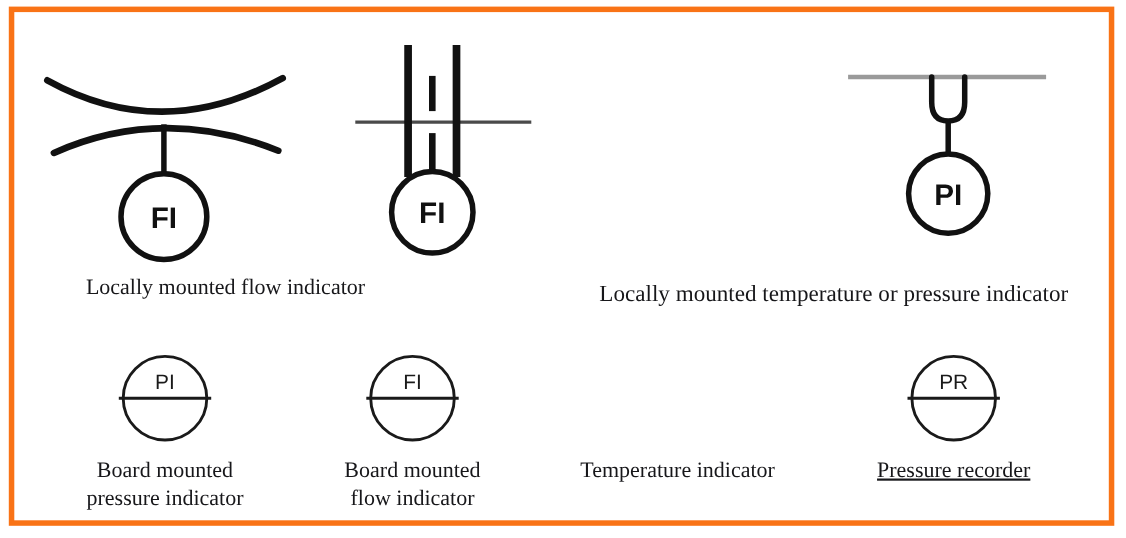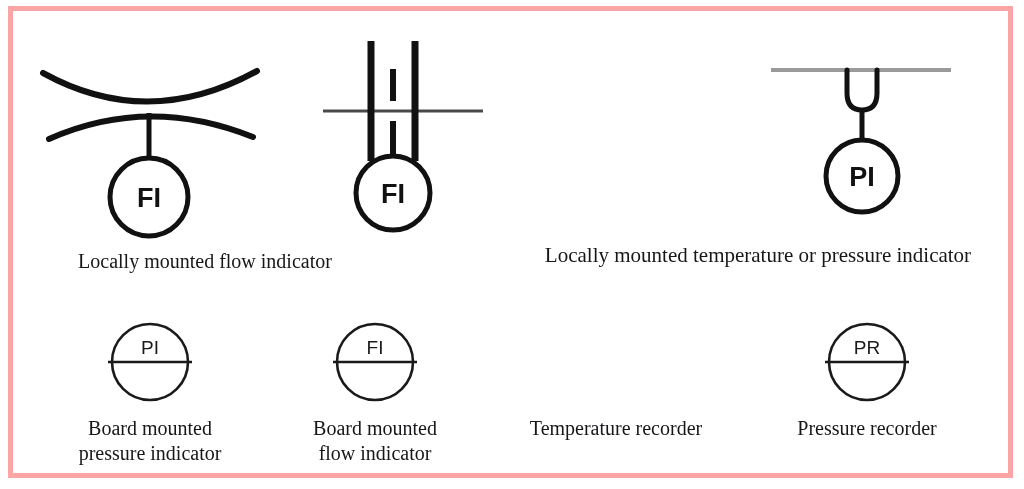--- a/index.html
+++ b/index.html
@@ -16,21 +16,21 @@
     height: 489px;
     background: #ffffff;
     overflow: hidden;
   }
   .frame {
     position: absolute;
     left: 8px;
     top: 6px;
     width: 1005px;
     height: 472px;
-    border: 5px solid #fca5a5;
+    border: 5px solid #f97316;
     box-sizing: border-box;
     background: #ffffff;
   }
   .symbol-cell {
     position: absolute;
   }
   .caption {
     position: absolute;
     text-align: center;
     color: #17171a;
@@ -100,21 +100,21 @@
 
         <path d="M 86 15 L 86 38 Q 86 55 101 55 Q 116 55 116 38 L 116 15" fill="none" stroke="#111111" stroke-width="5" stroke-linecap="round" stroke-linejoin="round"></path>
         <line x1="101" y1="55" x2="101" y2="86" stroke="#111111" stroke-width="5"></line>
         <circle cx="101" cy="121" r="36" fill="#ffffff" stroke="#111111" stroke-width="5"></circle>
         <text class="tag-bold" x="101" y="131" text-anchor="middle">PI</text>
       </svg>
     </div>
 
     <div class="caption" style="left:22px; top:238px; width:340px;">Locally mounted flow indicator</div>
 
-    <div class="caption big" style="left:490px; top:232px; width:510px;">Locally mounted temperature or pressure indicator</div>
+    <div class="caption big" style="left:490px; top:244px; width:510px;">Locally mounted temperature or pressure indicator</div>
 
     <div class="symbol-cell" style="left:82px; top:305px;">
       <svg width="110" height="92" viewBox="0 0 110 92">
         <circle cx="55" cy="46" r="38" fill="#ffffff" stroke="#1a1a1a" stroke-width="2.6"></circle>
         <line x1="13" y1="46" x2="97" y2="46" stroke="#1a1a1a" stroke-width="2.6"></line>
         <text class="tag-thin" x="55" y="38" text-anchor="middle">PI</text>
       </svg>
     </div>
 
     <div class="symbol-cell" style="left:307px; top:305px;">
@@ -133,18 +133,18 @@
         <text class="tag-thin" x="55" y="38" text-anchor="middle">PR</text>
       </svg>
     </div>
 
     <div class="caption" style="left:37px; top:405px; width:200px;">Board mounted
 pressure indicator</div>
 
     <div class="caption" style="left:262px; top:405px; width:200px;">Board mounted
 flow indicator</div>
 
-    <div class="caption" style="left:483px; top:405px; width:240px;">Temperature recorder</div>
+    <div class="caption" style="left:483px; top:405px; width:240px;">Temperature indicator</div>
 
-    <div class="caption" style="left:748px; top:405px; width:212px;">Pressure recorder</div>
+    <div class="caption" style="left:748px; top:405px; width:212px;text-decoration:underline;">Pressure recorder</div>
 
   </div>
 </div>
 
 </body></html>

